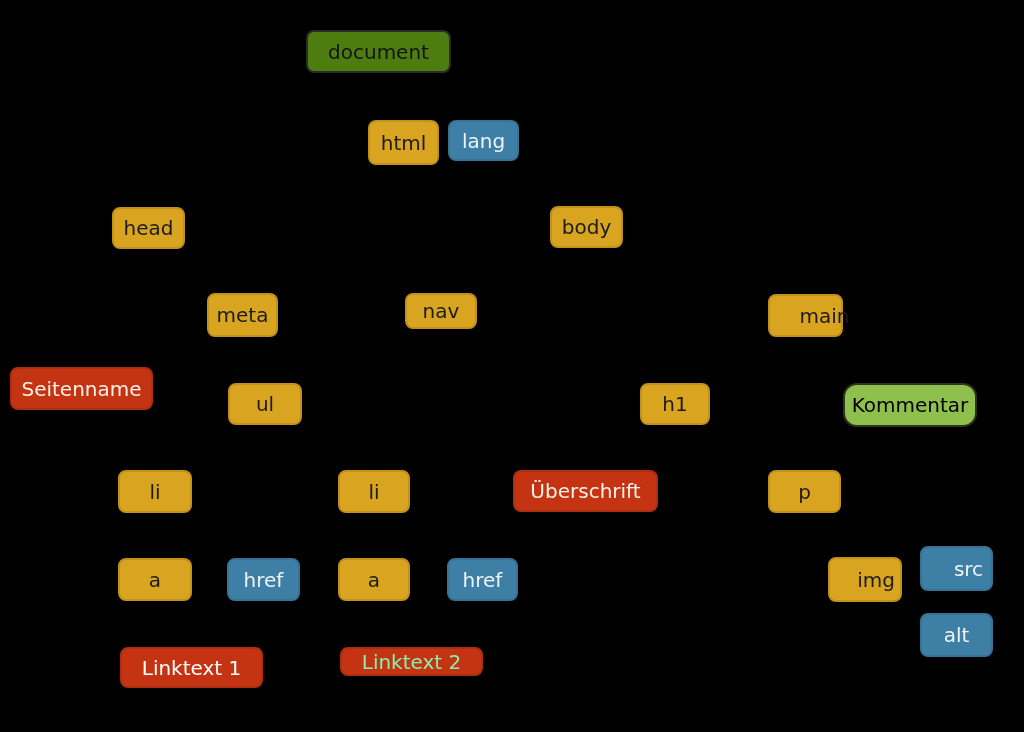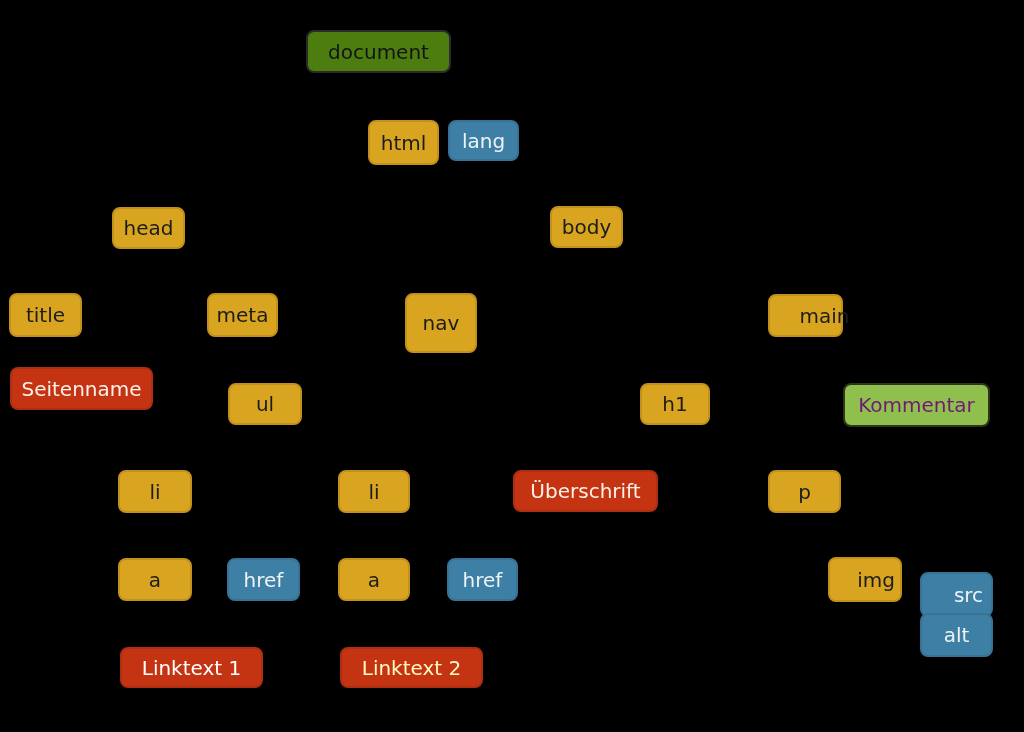--- a/index.html
+++ b/index.html
@@ -31,34 +31,33 @@
 </style>
 </head>
 <body>
 
 <div class="canvas" id="canvas" style="background: rgb(0, 0, 0);">
     <div class="node" style="left: 306px; top: 30px; width: 145px; height: 43px; background: #4d7c0f; color: rgb(20, 20, 20); border-color: rgb(43, 43, 43);">document</div>
     <div class="node" style="left: 332px; top: 120px; width: 71px; height: 45px; background: rgb(217, 165, 33); color: rgb(28, 28, 28); border-color: rgb(193, 145, 28); margin-left: 36px;">html</div>
     <div class="node" style="left: 448px; top: 120px; width: 71px; height: 41px; background: rgb(61, 127, 165); color: rgb(238, 243, 246); border-color: rgb(56, 114, 149);">lang</div>
     <div class="node" style="left: 112px; top: 207px; width: 73px; height: 42px; background: rgb(217, 165, 33); color: rgb(28, 28, 28); border-color: rgb(193, 145, 28);">head</div>
     <div class="node" style="left: 550px; top: 206px; width: 73px; height: 42px; background: rgb(217, 165, 33); color: rgb(28, 28, 28); border-color: rgb(193, 145, 28);">body</div>
-    <div class="node" style="left: 9px; top: 293px; width: 73px; height: 44px; background: rgb(217, 165, 33); color: rgb(28, 28, 28); border-color: rgb(193, 145, 28);">title</div>
     <div class="node" style="left: 207px; top: 293px; width: 71px; height: 44px; background: rgb(217, 165, 33); color: rgb(28, 28, 28); border-color: rgb(193, 145, 28);">meta</div>
-    <div class="node" style="left: 405px; top: 293px; width: 72px; height: 60px; background: rgb(217, 165, 33); color: rgb(28, 28, 28); border-color: rgb(193, 145, 28); text-align: right;">nav</div>
+    <div class="node" style="left: 405px; top: 293px; width: 72px; height: 36px; background: rgb(217, 165, 33); color: rgb(28, 28, 28); border-color: rgb(193, 145, 28); text-align: right;">nav</div>
     <div class="node" style="left: 768px; top: 294px; width: 75px; height: 43px; background: rgb(217, 165, 33); color: rgb(28, 28, 28); border-color: rgb(193, 145, 28); padding-left: 38px;">main</div>
     <div class="node" style="left: 10px; top: 367px; width: 143px; height: 43px; background: rgb(196, 52, 18); color: rgb(252, 241, 233); border-color: rgb(173, 46, 16);">Seitenname</div>
     <div class="node" style="left: 228px; top: 383px; width: 74px; height: 42px; background: rgb(217, 165, 33); color: rgb(28, 28, 28); border-color: rgb(193, 145, 28);">ul</div>
     <div class="node" style="left: 640px; top: 383px; width: 70px; height: 42px; background: rgb(217, 165, 33); color: rgb(28, 28, 28); border-color: rgb(193, 145, 28);">h1</div>
-    <div class="node" style="left: 843px; top: 383px; width: 147px; height: 44px; background: rgb(143, 191, 77); color: #701a75; border-color: rgb(47, 53, 26);">Kommentar</div>
+    <div class="node" style="left: 843px; top: 383px; width: 134px; height: 44px; background: rgb(143, 191, 77); color: #000000; border-color: rgb(47, 53, 26); border-radius: 14px;">Kommentar</div>
     <div class="node" style="left: 118px; top: 470px; width: 74px; height: 43px; background: rgb(217, 165, 33); color: rgb(28, 28, 28); border-color: rgb(193, 145, 28);">li</div>
     <div class="node" style="left: 338px; top: 470px; width: 72px; height: 43px; background: rgb(217, 165, 33); color: rgb(28, 28, 28); border-color: rgb(193, 145, 28);">li</div>
     <div class="node" style="left: 513px; top: 470px; width: 145px; height: 42px; background: rgb(196, 52, 18); color: rgb(252, 241, 233); border-color: rgb(173, 46, 16);">Überschrift</div>
     <div class="node" style="left: 768px; top: 470px; width: 73px; height: 43px; background: rgb(217, 165, 33); color: rgb(28, 28, 28); border-color: rgb(193, 145, 28);">p</div>
     <div class="node" style="left: 118px; top: 558px; width: 74px; height: 43px; background: rgb(217, 165, 33); color: rgb(28, 28, 28); border-color: rgb(193, 145, 28);">a</div>
     <div class="node" style="left: 227px; top: 558px; width: 73px; height: 43px; background: rgb(61, 127, 165); color: rgb(238, 243, 246); border-color: rgb(56, 114, 149);">href</div>
     <div class="node" style="left: 338px; top: 558px; width: 72px; height: 43px; background: rgb(217, 165, 33); color: rgb(28, 28, 28); border-color: rgb(193, 145, 28);">a</div>
     <div class="node" style="left: 447px; top: 558px; width: 71px; height: 43px; background: rgb(61, 127, 165); color: rgb(238, 243, 246); border-color: rgb(56, 114, 149);">href</div>
     <div class="node" style="left: 828px; top: 557px; width: 74px; height: 45px; background: rgb(217, 165, 33); color: rgb(28, 28, 28); border-color: rgb(193, 145, 28); padding-left: 22px;">img</div>
-    <div class="node" style="left: 920px; top: 572px; width: 73px; height: 45px; background: rgb(61, 127, 165); color: rgb(238, 243, 246); border-color: rgb(56, 114, 149); padding-left: 24px;">src</div>
+    <div class="node" style="left: 920px; top: 546px; width: 73px; height: 45px; background: rgb(61, 127, 165); color: rgb(238, 243, 246); border-color: rgb(56, 114, 149); padding-left: 24px;">src</div>
     <div class="node" style="left: 920px; top: 613px; width: 73px; height: 44px; background: rgb(61, 127, 165); color: rgb(238, 243, 246); border-color: rgb(56, 114, 149);">alt</div>
     <div class="node" style="left: 120px; top: 647px; width: 143px; height: 41px; background: rgb(196, 52, 18); color: #ffffff; border-color: rgb(173, 46, 16);">Linktext 1</div>
-    <div class="node" style="left: 340px; top: 647px; width: 143px; height: 41px; background: rgb(196, 52, 18); color: #fef9c3; border-color: rgb(173, 46, 16);">Linktext 2</div>
+    <div class="node" style="left: 340px; top: 647px; width: 143px; height: 29px; background: rgb(196, 52, 18); color: #86efac; border-color: rgb(173, 46, 16);">Linktext 2</div>
   </div>
 
 </body></html>

